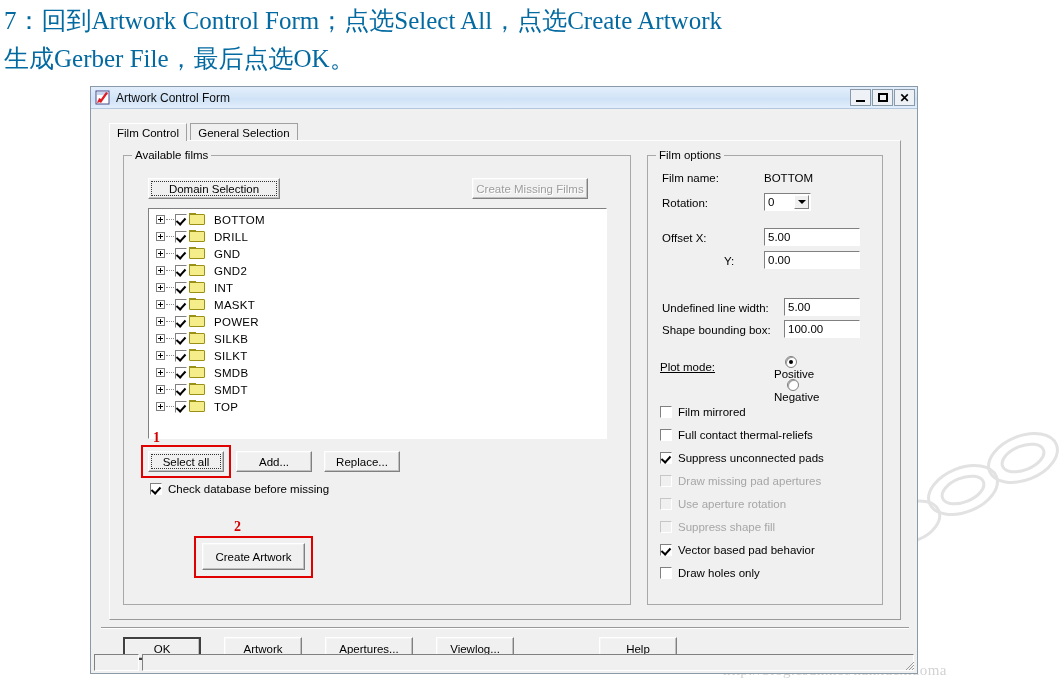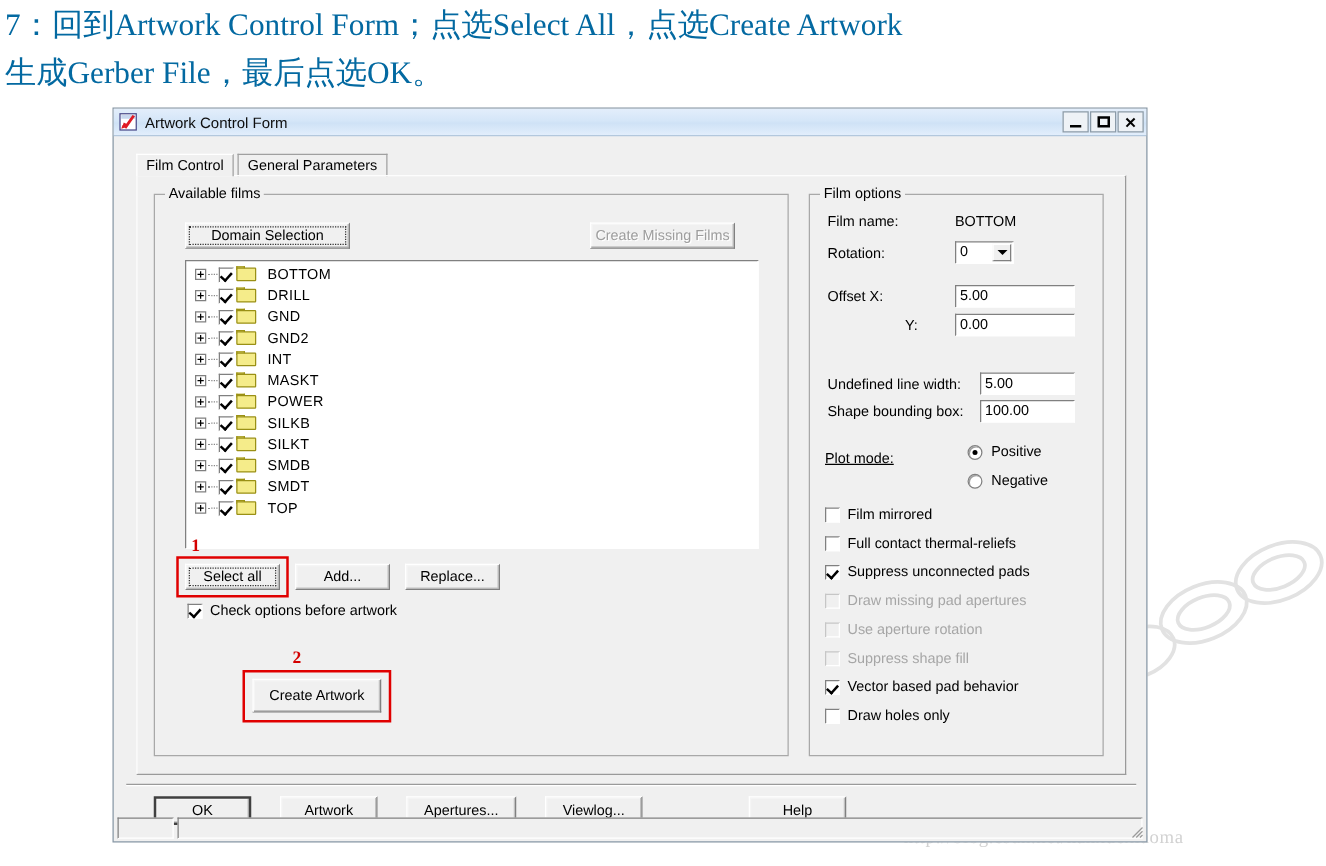--- a/index.html
+++ b/index.html
@@ -377,20 +377,21 @@
     width: 4px; height: 4px;
     border-radius: 50%;
     background: #000;
   }
   .radiorow {
     position: absolute;
     display: flex;
     align-items: center;
     font-size: 11.5px;
     white-space: nowrap;
+    flex-direction: column;
   }
 
   
   .bottom-sep {
     position: absolute;
     left: 10px; top: 540px;
     width: 808px; height: 2px;
     border-top: 1px solid #9a9a9a;
     border-bottom: 1px solid #ffffff;
     box-sizing: border-box;
@@ -456,21 +457,21 @@
           <span class="max-box"></span>
         </div>
       <div class="win-btn">
           <span class="gl">✕</span>
         </div>
     </div>
   </div>
 
   <div class="tabstrip">
     <div class="tab active">Film Control</div>
-    <div class="tab">General Parameters</div>
+    <div class="tab">General Selection</div>
   </div>
 
   <div class="tabpage"></div>
 
   <div class="groupbox" id="gb-available">
     <div class="gb-title">Available films</div>
 
     <div class="btn focusable" style="left:24px; top:22px; width:132px; height:21px;">Domain Selection</div>
 
     <div class="btn disabled" style="left:348px; top:22px; width:116px; height:21px;">Create Missing Films</div>
@@ -600,21 +601,21 @@
 
     <div class="btn focusable" style="left:24px; top:295px; width:76px; height:21px;">Select all</div>
     <div class="btn" style="left:112px; top:295px; width:76px; height:21px;">Add...</div>
     <div class="btn" style="left:200px; top:295px; width:76px; height:21px;">Replace...</div>
 
     <div class="redbox" style="left:17px; top:289px; width:90px; height:33px;"></div>
     <div class="rednum" style="left:29px; top:275px;">1</div>
 
     <div class="chkrow" style="left:26px; top:327px;">
       <span class="cbox checked"></span>
-      <span>Check options before artwork</span>
+      <span>Check database before missing</span>
     </div>
 
     <div class="btn" style="left:78px; top:387px; width:103px; height:27px;">Create Artwork</div>
     <div class="redbox" style="left:70px; top:380px; width:119px; height:42px;"></div>
     <div class="rednum" style="left:110px; top:364px;">2</div>
   </div>
 
   <div class="groupbox" id="gb-filmopts">
     <div class="gb-title">Film options</div>
 

